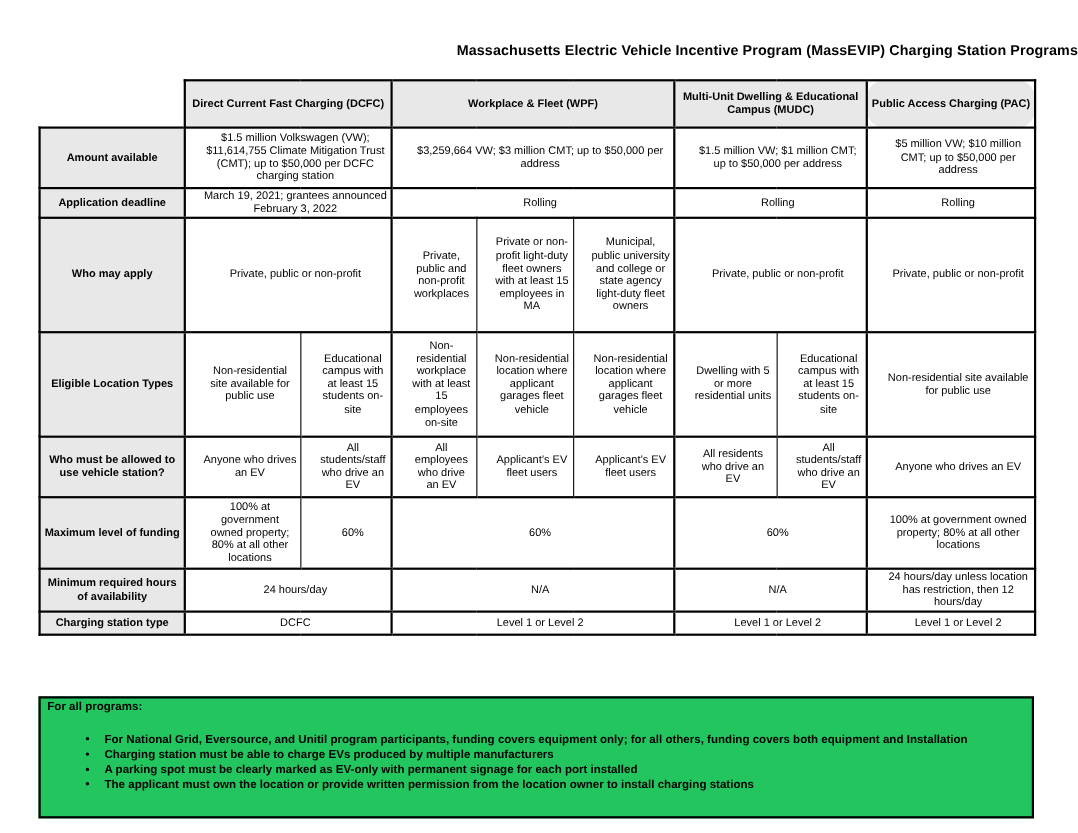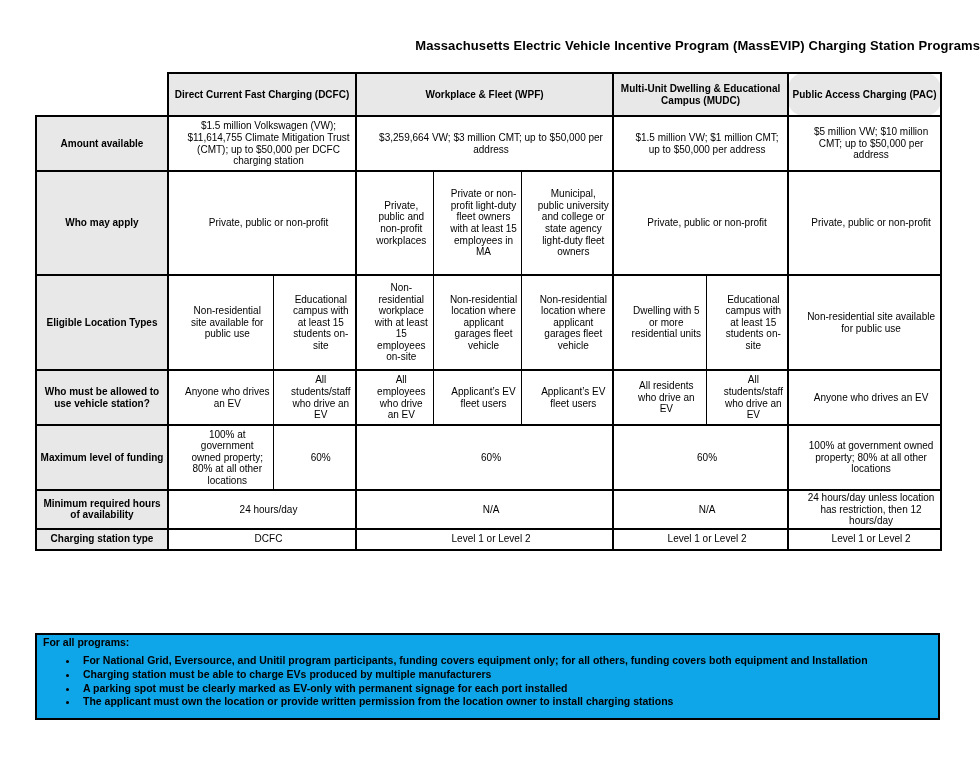--- a/index.html
+++ b/index.html
@@ -48,27 +48,27 @@
   .or { border-right-width: 2px !important; border-radius: 16px; }
   .ol { border-left-width: 2px !important; }
   .blank { border: none !important; background: #ffffff !important; }
   .notes {
     position: absolute;
     top: 633px;
     left: 35px;
     width: 905px;
     box-sizing: border-box;
     border: 2px solid #000;
-    background: #0ea5e9;
+    background: #22c55e;
     padding: 1px 8px 5px 6px;
     font-size: 10.5px;
     font-weight: bold;
     line-height: 1.32;
   }
-  .notes ul { margin: 4px; padding-left: 32px; }
+  .notes ul { margin: 16px; padding-left: 32px; }
   .notes li { margin: 0; padding-left: 4px; }
   .doc-date {
     position: absolute;
     top: 762px;
     right: 45px;
     font-size: 10.5px;
     margin-left: 21px;
   }
 </style>
 </head>
@@ -101,20 +101,27 @@
     </tr>
 
     <tr style="height:55px">
       <th class="rowlabel ol">Amount available</th>
       <td class="gl" colspan="2">$1.5 million Volkswagen (VW); $11,614,755 Climate Mitigation Trust (CMT); up to $50,000 per DCFC charging station</td>
       <td class="gl" colspan="3">$3,259,664 VW; $3 million CMT; up to $50,000 per address</td>
       <td class="gl" colspan="2">$1.5 million VW; $1 million CMT; up to $50,000 per address</td>
       <td class="gl or">$5 million VW; $10 million CMT; up to $50,000 per address</td>
     </tr>
 
+    <tr style="height:26px">
+      <th class="rowlabel ol">Application deadline</th>
+      <td class="gl" colspan="2">March 19, 2021; grantees announced February 3, 2022</td>
+      <td class="gl" colspan="3">Rolling</td>
+      <td class="gl" colspan="2">Rolling</td>
+      <td class="gl or">Rolling</td>
+    </tr>
 
     <tr style="height:104px">
       <th class="rowlabel ol">Who may apply</th>
       <td class="gl" colspan="2">Private, public or non-profit</td>
       <td class="gl">Private, public and non-profit workplaces</td>
       <td>Private or non-profit light-duty fleet owners with at least 15 employees in MA</td>
       <td>Municipal, public university and college or state agency light-duty fleet owners</td>
       <td class="gl" colspan="2">Private, public or non-profit</td>
       <td class="gl or">Private, public or non-profit</td>
     </tr>

